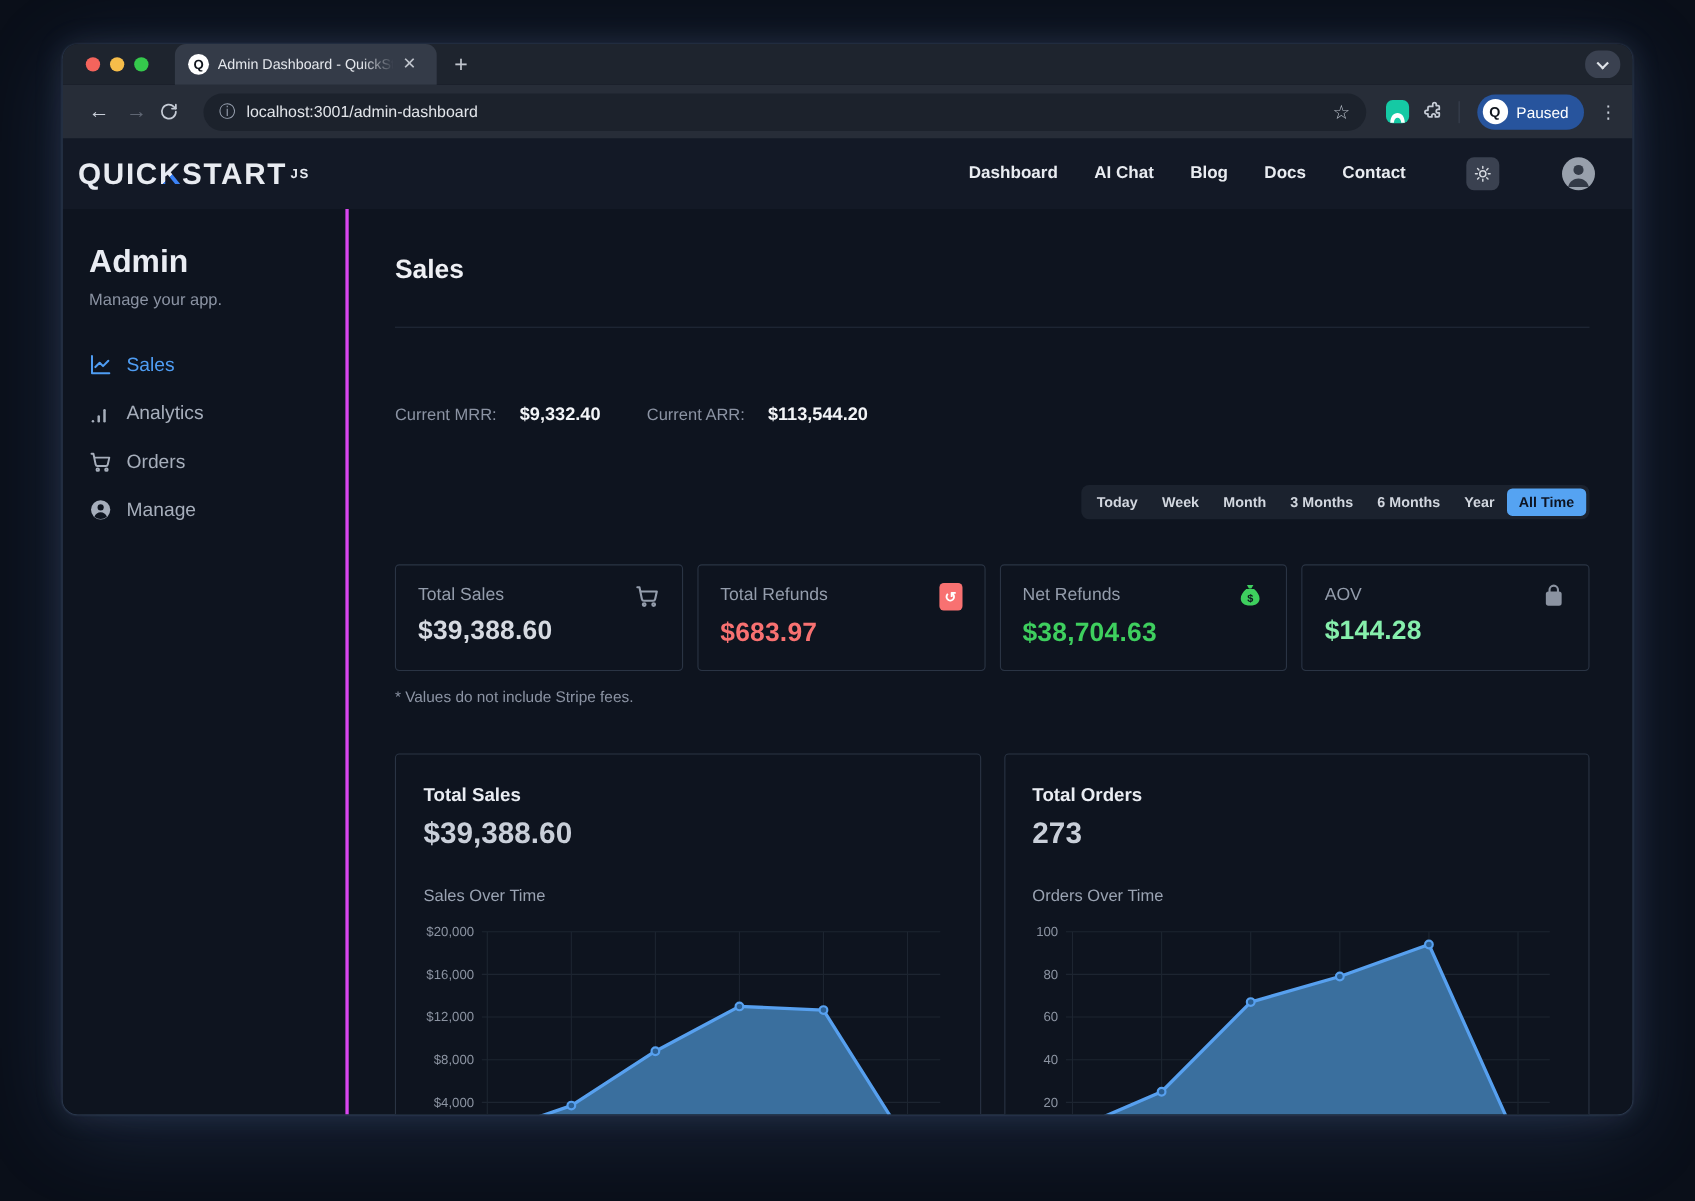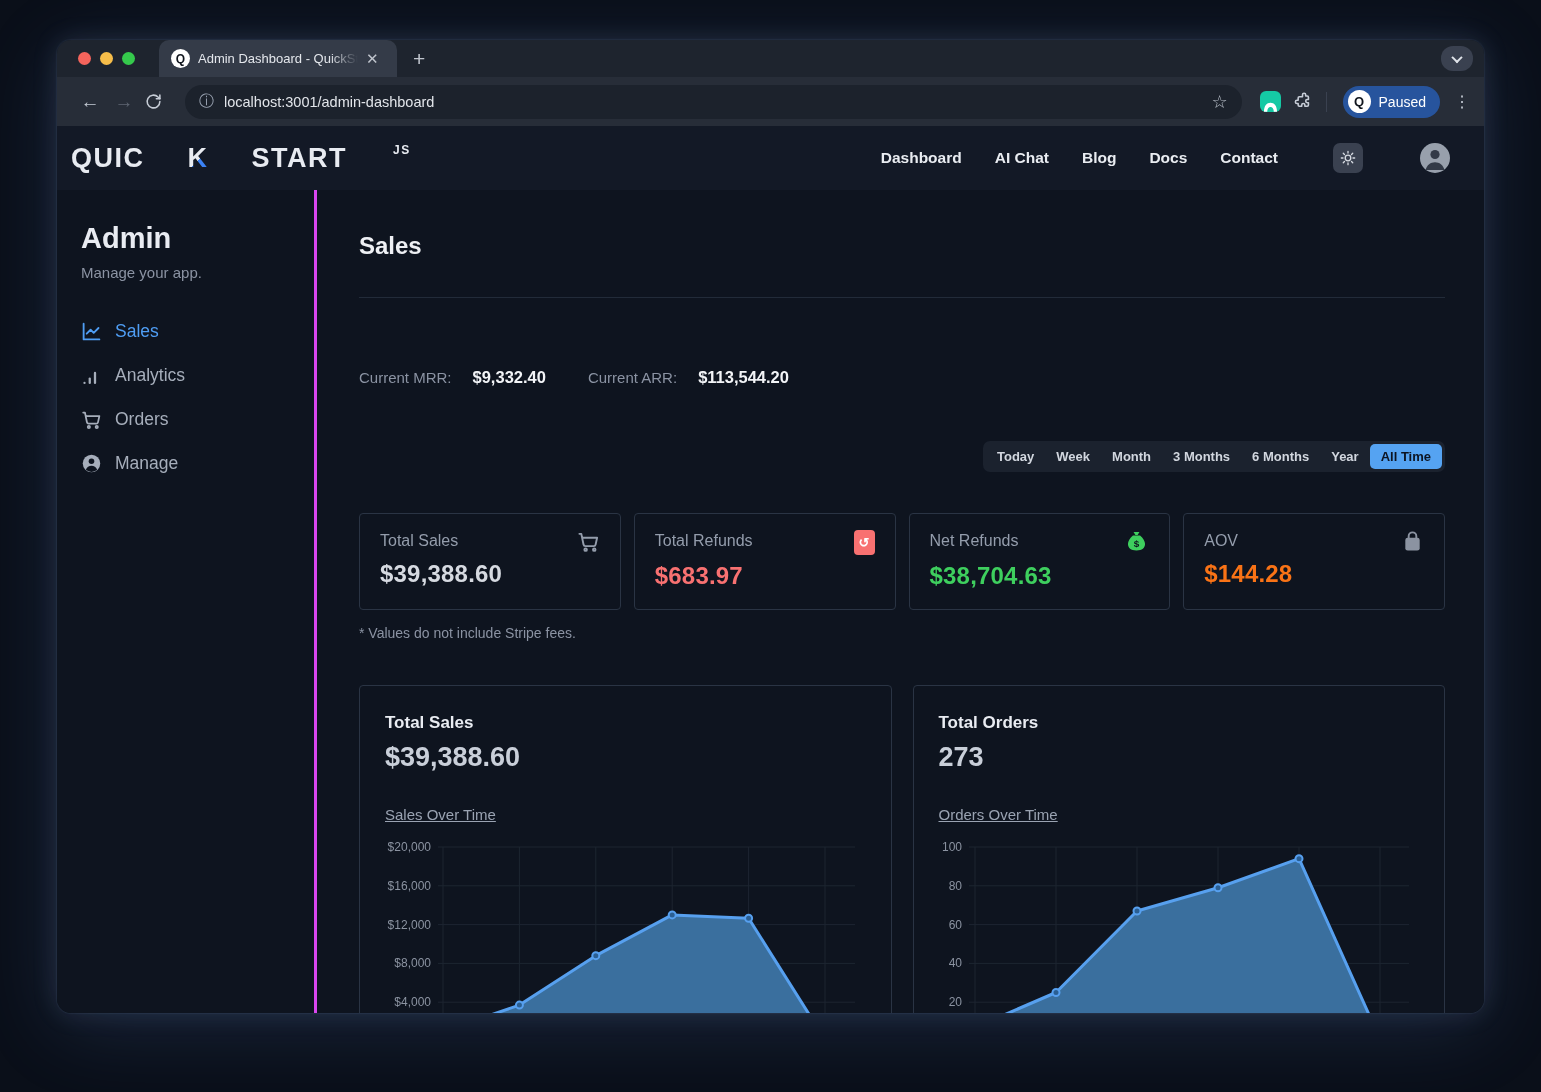--- a/index.html
+++ b/index.html
@@ -37,21 +37,21 @@
   .star-glyph{ color:#b8bfc9; font-size:18px; }
   .ext-teal{ width:21px; height:21px; border-radius:6px; background:#15c9a4; display:flex; align-items:flex-end; justify-content:center; margin:0 4px; }
   .toolbar-sep{ width:1px; height:20px; background:#3a4150; margin:0 6px; }
   .paused-pill{ height:32px; border-radius:16px; background:#27549d; display:flex; align-items:center; gap:8px; padding:0 14px 0 5px; margin:0 2px; }
   .paused-q{ width:23px; height:23px; background:#fff; color:#10151d; border-radius:50%; font-weight:800; font-size:13px; display:flex; align-items:center; justify-content:center; }
   .paused-label{ color:#fff; font-size:14px; font-weight:500; }
   .kebab{ color:#c6ccd6; font-size:16px; letter-spacing:0; margin-left:4px; }
 
   
   .site-header{ height:64px; background:#131926; display:flex; align-items:center; padding:0 34px 0 14px; }
-  .logo{ font-size:27px; font-weight:800; letter-spacing:1.5px; color:#e8ebf1; display:flex; align-items:flex-start;gap:43px; }
+  .logo{ font-size:27px; font-weight:800; letter-spacing:1.5px; color:#e8ebf1; display:flex; align-items:center; }
   .logo .k-accent{ background:linear-gradient(135deg,#e8ebf1 52%,#3b82f6 52%); -webkit-background-clip:text; background-clip:text; color:transparent; }
   .logo .suffix{ font-size:12px; font-weight:800; margin-left:3px; color:#e8ebf1; }
   .top-nav{ margin-left:auto; display:flex; align-items:center; gap:33px; }
   .top-nav a{ text-decoration:none; color:#e9ecf1; font-size:15.5px; font-weight:600; }
   .theme-btn{ width:30px; height:30px; border-radius:7px; background:#3a4150; display:flex; align-items:center; justify-content:center; margin-left:22px; }
   .avatar{ width:30px; height:30px; border-radius:50%; background:#98a0ac; margin-left:24px; overflow:hidden; display:flex; align-items:center; justify-content:center; }
 
   
   .app-body{ display:flex; min-height:824px; background:#0e141f; }
   .sidebar{ width:260px; flex:none; border-right:3px solid #d946ef; padding:32px 0 0 24px; }
@@ -73,30 +73,30 @@
   .range-row{ display:flex; justify-content:flex-end; margin-top:43px; }
   .range-tabs{ background:#1b222e; border-radius:7px; padding:3px; display:flex; align-items:center;margin-top:11px; }
   .range-tab{ font-size:13px; font-weight:700; color:#d2d7df; padding:5px 11px; border-radius:5px; cursor:pointer; }
   .range-tab.active{ background:#55a3f2; color:#0d1422; }
 
   .stats-grid{ display:grid; grid-template-columns:repeat(4,1fr); gap:13px; margin-top:41px; }
   .stat-card{ border:1px solid #2a3444; border-radius:4px; padding:16px 20px; height:97px; background:#0e141f; }
   .stat-top{ display:flex; justify-content:space-between; align-items:flex-start; }
   .stat-label{ font-size:16px; color:#949dac; padding-top:2px; }
   .stat-value{ font-size:24px; font-weight:800; margin-top:7px; letter-spacing:.2px; }
-  .v-sales{ color:#d6dae1; } .v-refunds{ color:#f87171; } .v-net{ color:#3ecf5e; } .v-aov{ color:#f97316; }
+  .v-sales{ color:#d6dae1; } .v-refunds{ color:#f87171; } .v-net{ color:#3ecf5e; } .v-aov{ color:#86efac; }
   .refund-badge{ width:21px; height:25px; background:#f87171; border-radius:4px; color:#fff; font-size:13px; font-weight:700; display:flex; align-items:center; justify-content:center; }
 
   .footnote{ margin-top:15px; font-size:14px; color:#8b93a3; }
 
   .charts-grid{ display:grid; grid-template-columns:1fr 1fr; gap:21px; margin-top:44px; }
   .chart-card{ border:1px solid #2a3444; border-radius:4px; padding:27px 25px; background:#0e141f; }
   .chart-title{ font-size:17px; font-weight:800; color:#e9ecf2; }
   .chart-total{ font-size:27px; font-weight:800; color:#c9cfd9; margin-top:9px; }
-  .chart-subtitle{ font-size:15px; color:#9aa3b2; margin-top:33px;text-decoration:underline; }
+  .chart-subtitle{ font-size:15px; color:#9aa3b2; margin-top:33px; }
   .chart-card svg.plot{ display:block; margin-top:12px; }
 </style>
 </head>
 <body>
 
 <div class="browser-window">
 
   <div class="tab-strip">
     <div class="traffic-lights">
       <span class="tl red"></span>

